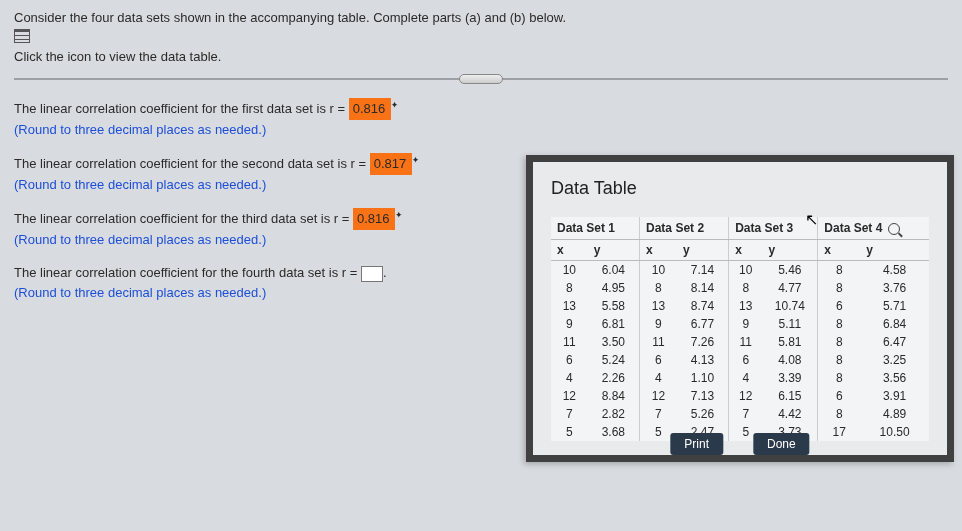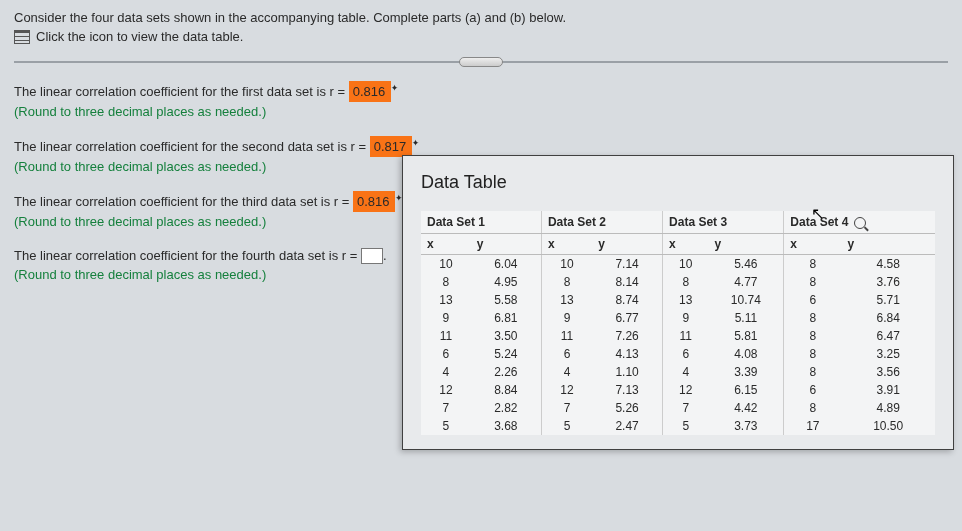--- a/index.html
+++ b/index.html
@@ -8,21 +8,21 @@
       background: #d8dce0;
       width: 962px;
       height: 531px;
       overflow: hidden;
       font-size: 13px;
       color: #2a2a2a;
       position: relative;
     }
     .content { padding: 10px 14px; }
     .question-header { margin-bottom: 8px; }
-    .icon-link { display: inline-flex; align-items: center; gap: 6px; margin-top: 4px; }
+    .icon-link { display: inline-flex; gap: 6px; margin-top: 4px; flex-direction: column; }
     .table-icon {
       width: 16px; height: 14px;
       border: 1px solid #555;
       background: linear-gradient(#555 0 2px, transparent 2px 5px, #555 5px 6px, transparent 6px 9px, #555 9px 10px, transparent 10px);
       display: inline-block;
     }
     .divider { border: none; border-top: 2px solid #9aa0a6; margin: 14px 0 18px; position: relative; }
     .divider-knob {
       position: absolute; left: 50%; top: -6px; transform: translateX(-50%);
       width: 44px; height: 10px; border: 1px solid #888; border-radius: 5px;
@@ -35,23 +35,23 @@
     }
     .empty-box {
       display: inline-block; width: 22px; height: 16px;
       border: 1px solid #777; vertical-align: middle; background: #fff;
     }
     sup { font-size: 9px; }
     .left-col { width: 48%; }
     .modal {
       position: absolute;
       right: 8px; top: 155px;
-      width: 552px;
+      width: 428px;
       background: #e8eaec;
-      border: 1px solid #404040;
+      border: 7px solid #404040;
       box-shadow: -2px 2px 6px rgba(0,0,0,0.25);
       padding: 16px 18px 14px;
     }
     .modal-title { font-size: 18px; font-weight: normal; margin-bottom: 18px; color: #222; }
     .data-table {
       border-collapse: collapse;
       width: 100%;
       font-size: 12px;
       background: #f3f4f5;
     }
@@ -70,21 +70,21 @@
     }
     .cursor {
       position: absolute; width: 12px; height: 16px;
       font-size: 16px; color: #000;
     }
     .btn-row { position: absolute; bottom: 0; left: 50%; transform: translateX(-50%); display: flex; gap: 30px; }
     .btn {
       background: #2a3a4a; color: #fff; padding: 4px 14px; border-radius: 3px;
       font-size: 12px; border:none; cursor:pointer;
     }
-    .sub { color: #15803d; font-size: 13px; }
+    .sub { color: #1d4ed8; font-size: 13px; }
   </style>
 </head>
 <body>
 
 <div class="content">
   <div class="question-header">
     <div>Consider the four data sets shown in the accompanying table. Complete parts (a) and (b) below.</div>
     <div class="icon-link">
       <span class="table-icon"></span>
       <span>Click the icon to view the data table.</span>
@@ -237,13 +237,17 @@
           <td class="set-sep">3.68</td>
           <td>5</td>
           <td class="set-sep">2.47</td>
           <td>5</td>
           <td class="set-sep">3.73</td>
           <td>17</td>
           <td>10.50</td>
         </tr>
       </tbody>
   </table>
+  <div class="btn-row">
+    <button class="btn">Print</button>
+    <button class="btn">Done</button>
+  </div>
 </div>
 
 </body></html>

